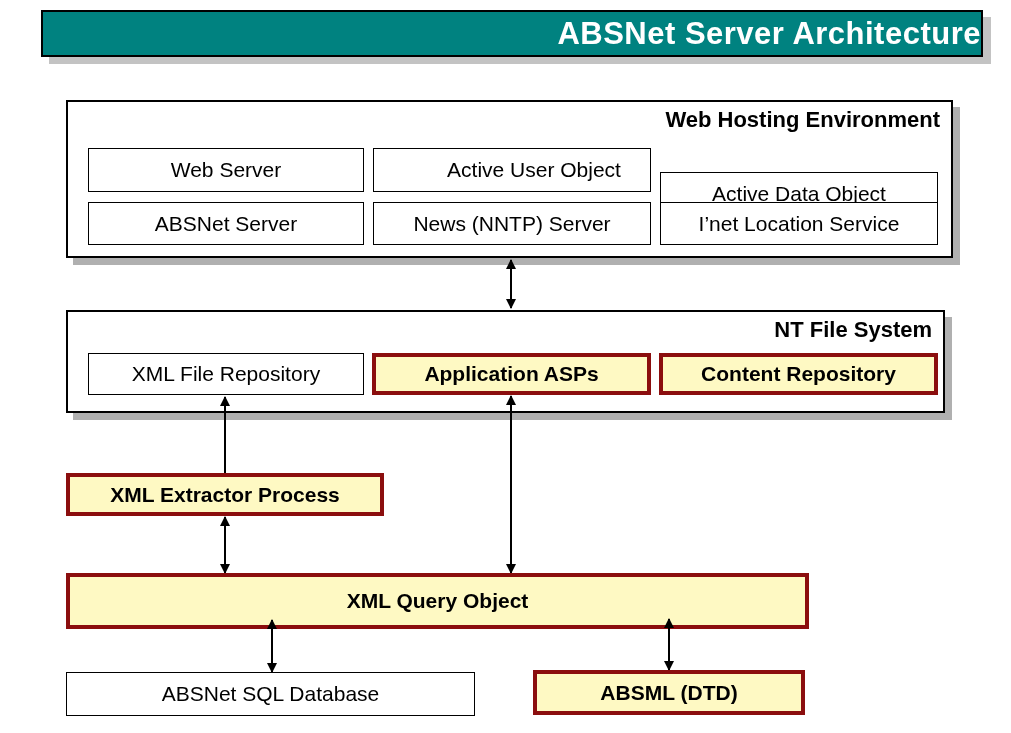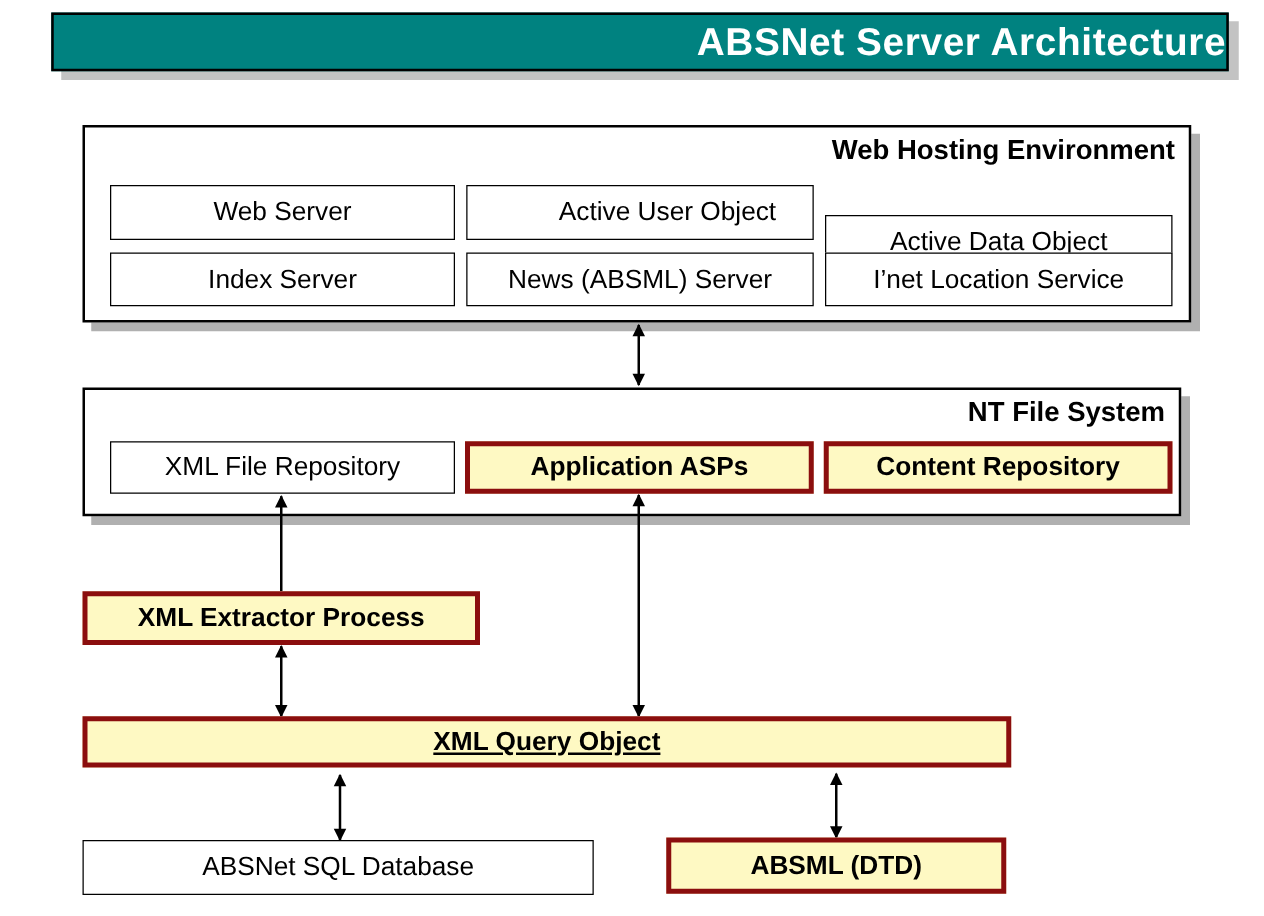--- a/index.html
+++ b/index.html
@@ -61,24 +61,24 @@
     <div class="node plain" style="left:20px; top:46px; width:276px; height:44px;">
       <span>Web Server</span>
     </div>
     <div class="node plain" style="left:305px; top:46px; width:278px; height:44px;padding-left:44px;">
       <span>Active User Object</span>
     </div>
     <div class="node plain" style="left:592px; top:46px; width:278px; height:44px;margin-top:24px;">
       <span>Active Data Object</span>
     </div>
     <div class="node plain" style="left:20px; top:100px; width:276px; height:43px;">
-      <span>Index Server</span>
+      <span>ABSNet Server</span>
     </div>
     <div class="node plain" style="left:305px; top:100px; width:278px; height:43px;">
-      <span>News (ABSML) Server</span>
+      <span>News (NNTP) Server</span>
     </div>
     <div class="node plain" style="left:592px; top:100px; width:278px; height:43px;">
       <span>I’net Location Service</span>
     </div>
   </div>
 
   <div class="varrow" style="left:510px; top:260px; height:48px;"></div>
 
   <div class="section" style="left:66px; top:310px; width:879px; height:103px;">
     <div class="section-label">NT File System</div>
@@ -97,21 +97,21 @@
   <div class="varrow up-only" style="left:224px; top:397px; height:76px;"></div>
 
   <div class="varrow" style="left:510px; top:396px; height:177px;"></div>
 
   <div class="node hl" style="left:66px; top:473px; width:318px; height:43px;">
     <span>XML Extractor Process</span>
   </div>
 
   <div class="varrow" style="left:224px; top:517px; height:56px;"></div>
 
-  <div class="node hl" style="left:66px; top:573px; width:743px; height:41px;text-decoration:underline;">
+  <div class="node hl" style="left:66px; top:573px; width:743px; height:56px;">
     <span>XML Query Object</span>
   </div>
 
   <div class="varrow" style="left:271px; top:620px; height:52px;"></div>
 
   <div class="varrow" style="left:668px; top:619px; height:51px;"></div>
 
   <div class="node plain" style="left:66px; top:672px; width:409px; height:44px;">
     <span>ABSNet SQL Database</span>
   </div>

